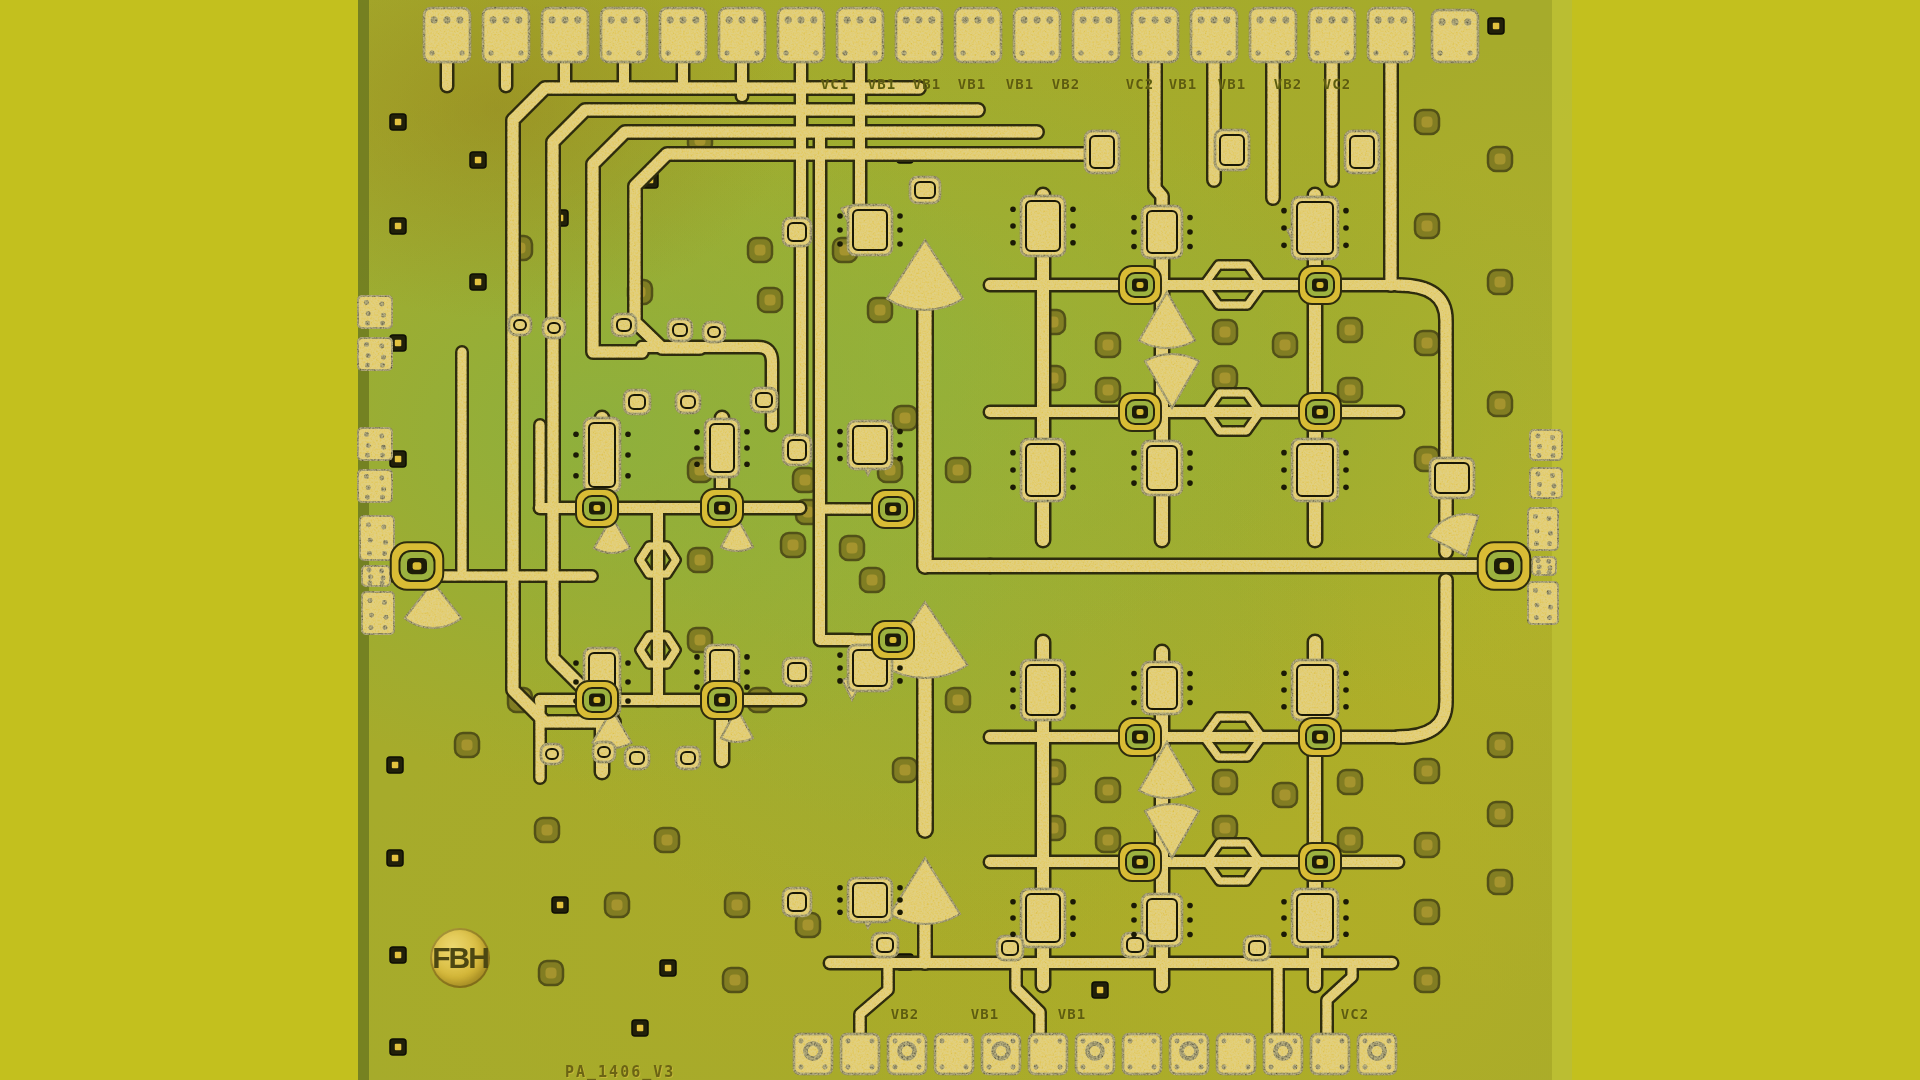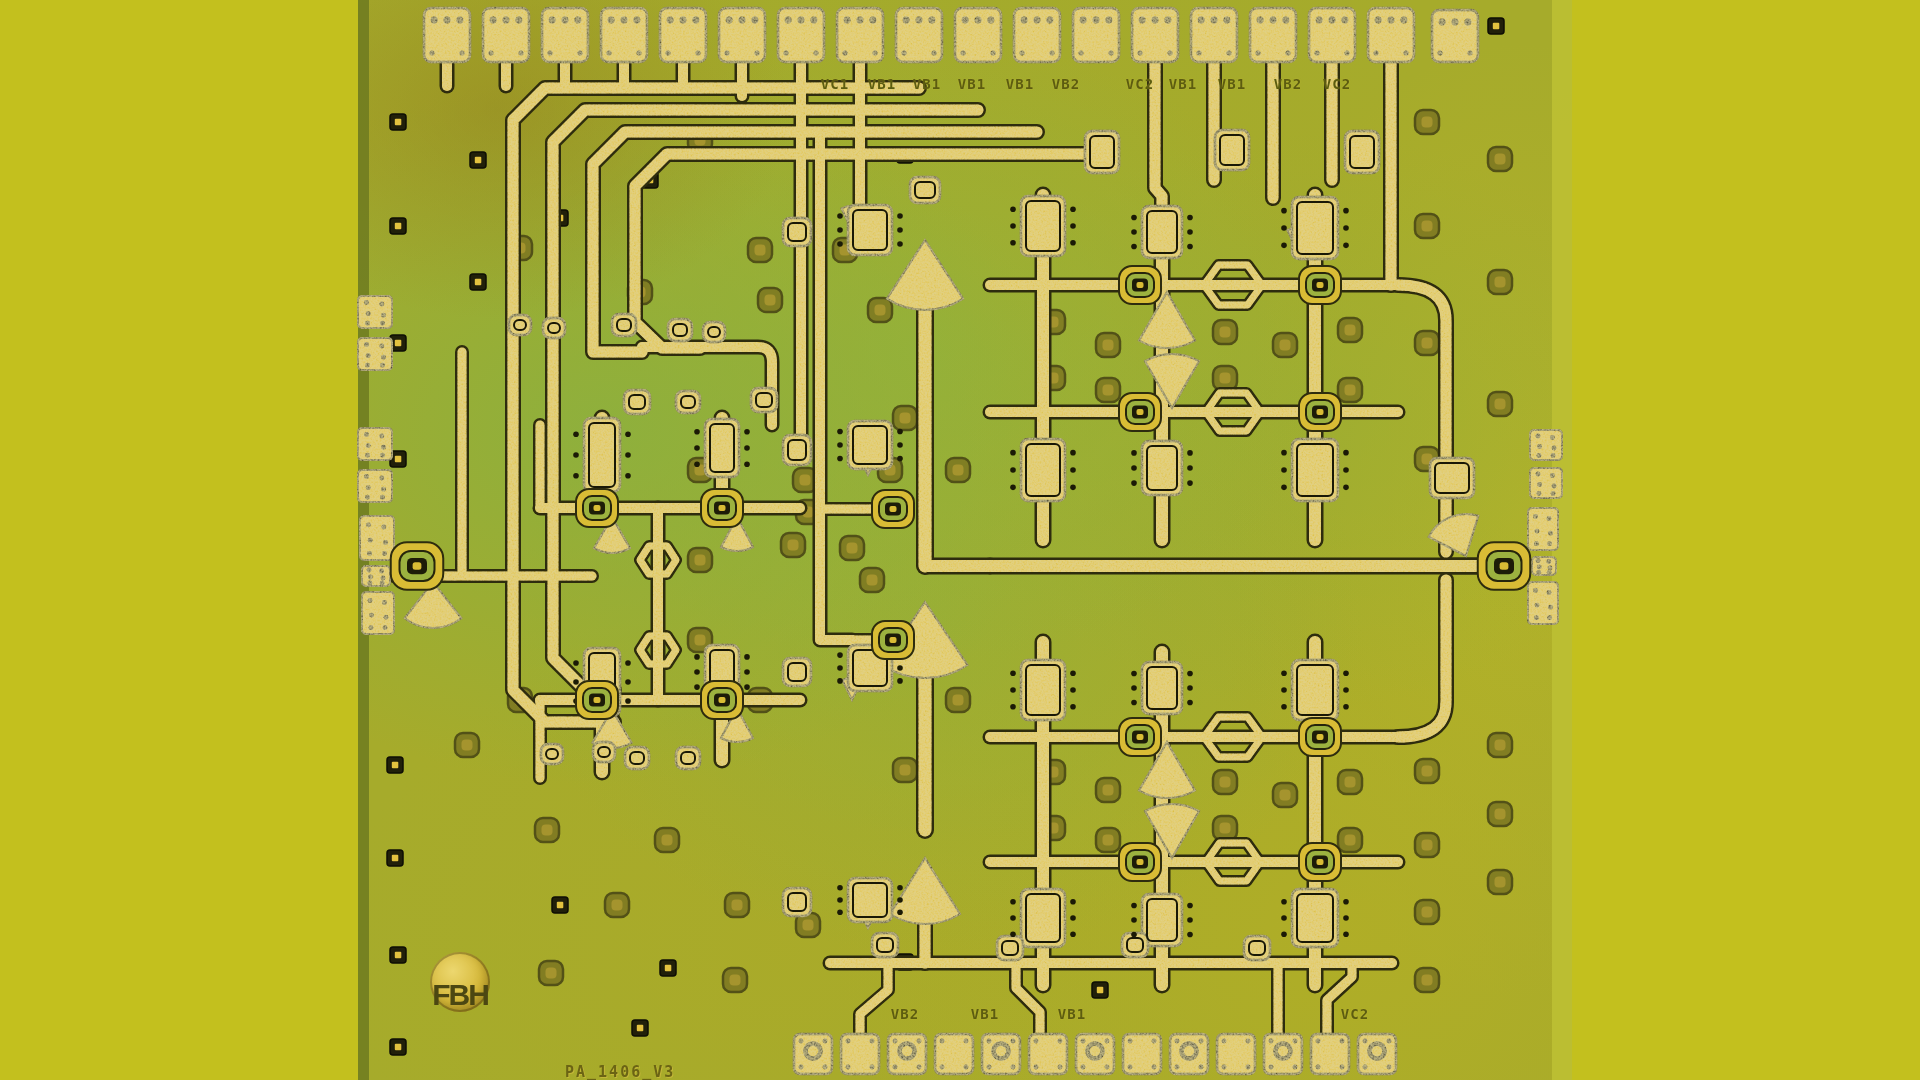--- a/index.html
+++ b/index.html
@@ -17,24 +17,24 @@
       radial-gradient(640px 520px at 1000px 930px,rgba(182,175,36,.60), transparent 82%),
       radial-gradient(360px 600px at 1160px 520px,rgba(186,183,42,.60), transparent 80%),
       #a6ab2b;}
   .edge-left{position:absolute;left:358px;top:0;width:11px;height:1080px;background:#6d7a20;opacity:.85;}
   .edge-right{position:absolute;left:1552px;top:0;width:20px;height:1080px;background:#bcc033;opacity:.9;}
   svg{position:absolute;left:0;top:0;}
   .lbl{position:absolute;font-size:14px;font-weight:bold;color:#5c5c10;letter-spacing:1px;
        transform:translateX(-50%);text-shadow:0 0 2px rgba(210,190,60,.45);white-space:nowrap;}
   #chip-id{position:absolute;left:565px;top:1063px;font-size:15px;font-weight:bold;color:#6b6414;
        letter-spacing:2px;text-shadow:1px 1px 0 rgba(222,196,70,.5);}
-  #logo{position:absolute;left:430px;top:952px;width:60px;height:60px;border-radius:50%;
+  #logo{position:absolute;left:430px;top:928px;width:60px;height:60px;border-radius:50%;
        background:radial-gradient(circle at 38% 32%, #ecd76f, #d6b93a 55%, #c2a52b 90%);
        box-shadow:inset 0 0 0 2px rgba(60,55,10,.35), inset -4px -5px 10px rgba(120,100,20,.5);
-       display:flex;align-items:flex-end;justify-content:center;}
+       display:flex;align-items:center;justify-content:center;}
   #logo span{font-family:"Liberation Sans",sans-serif;font-size:30px;font-weight:bold;color:#4c4712;
        letter-spacing:-2px;}
 </style>
 </head>
 <body>
 
 <div id="stage">
   <div class="die"></div>
   <div class="edge-left"></div>
   <div class="edge-right"></div>

